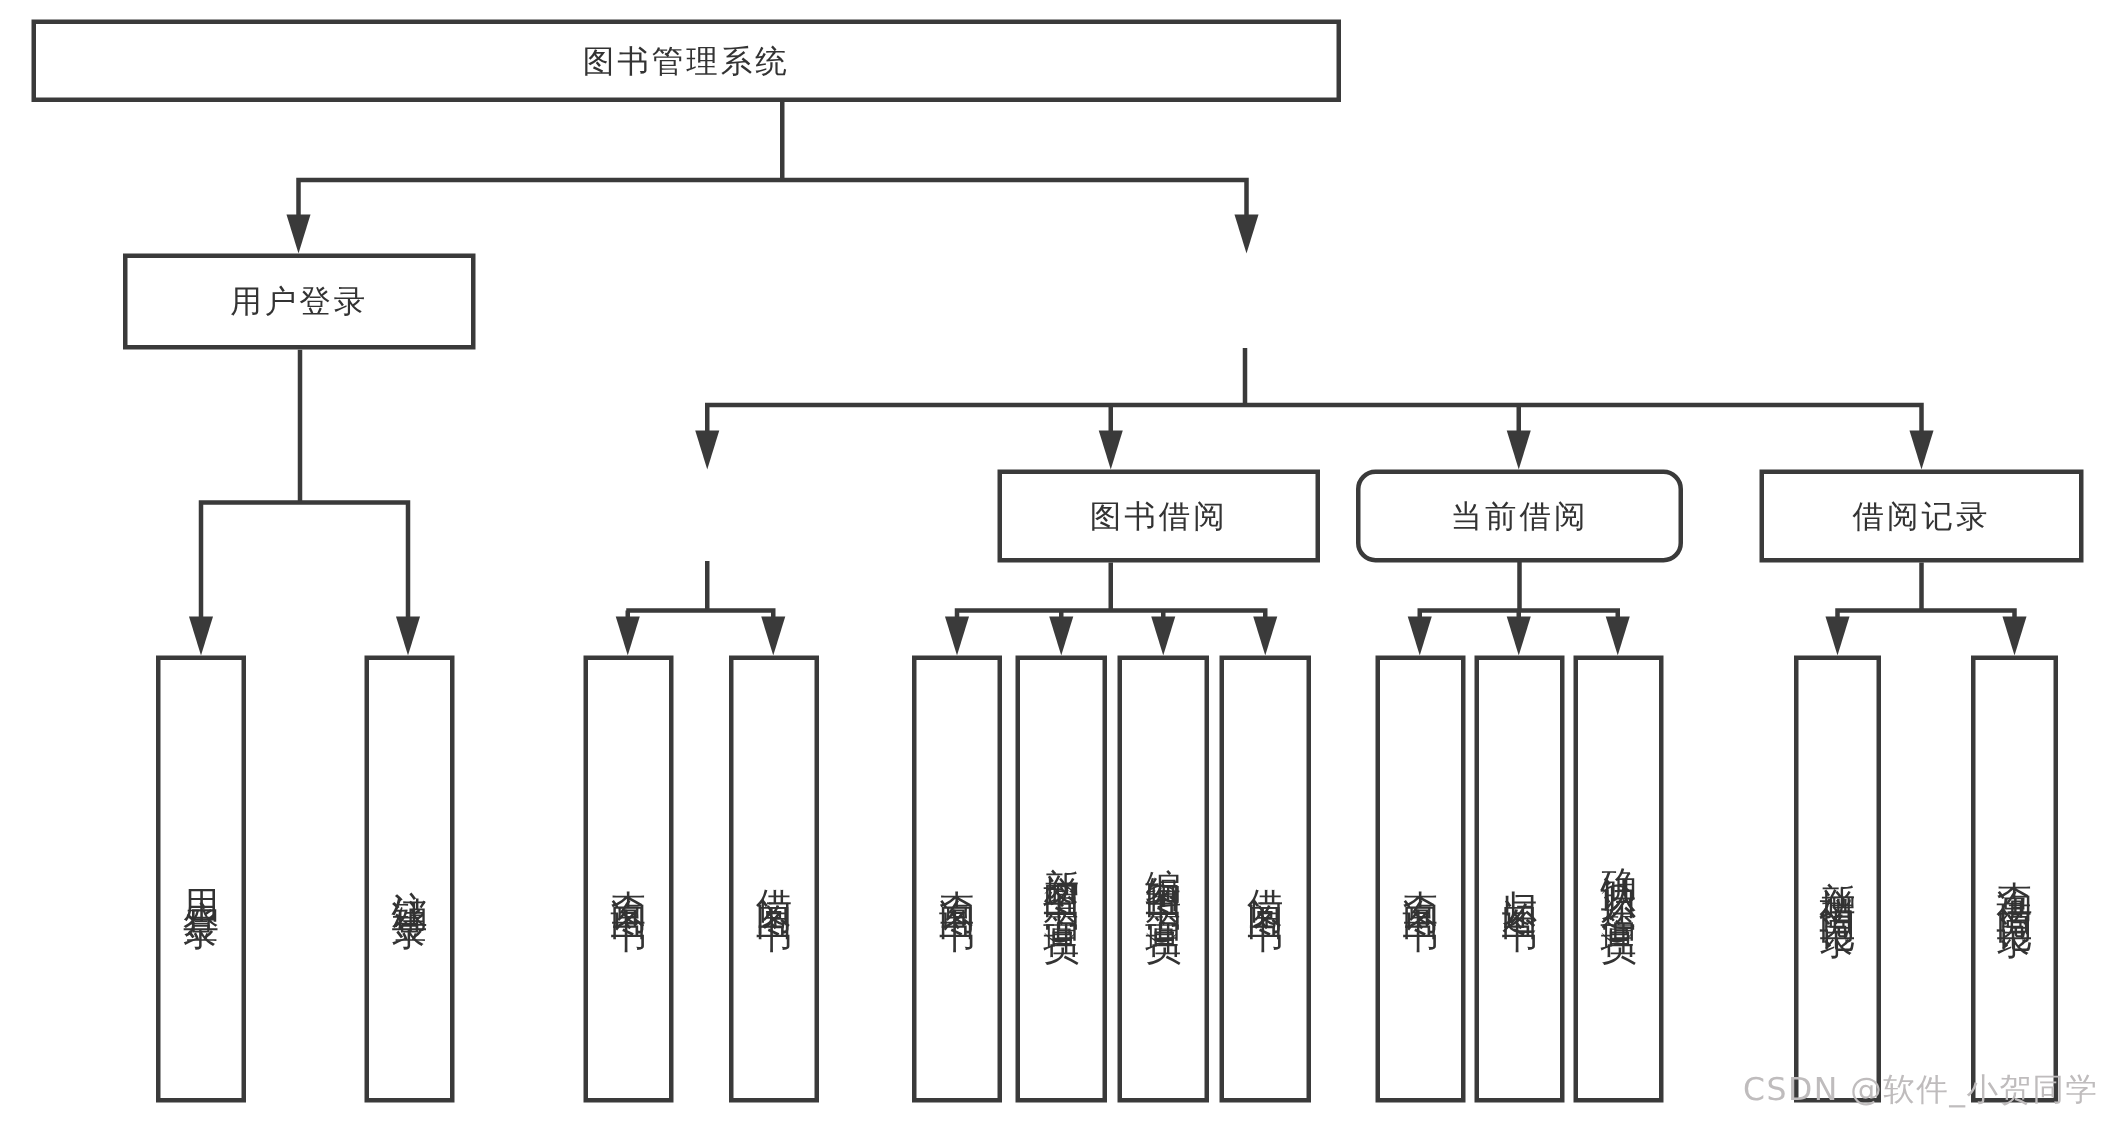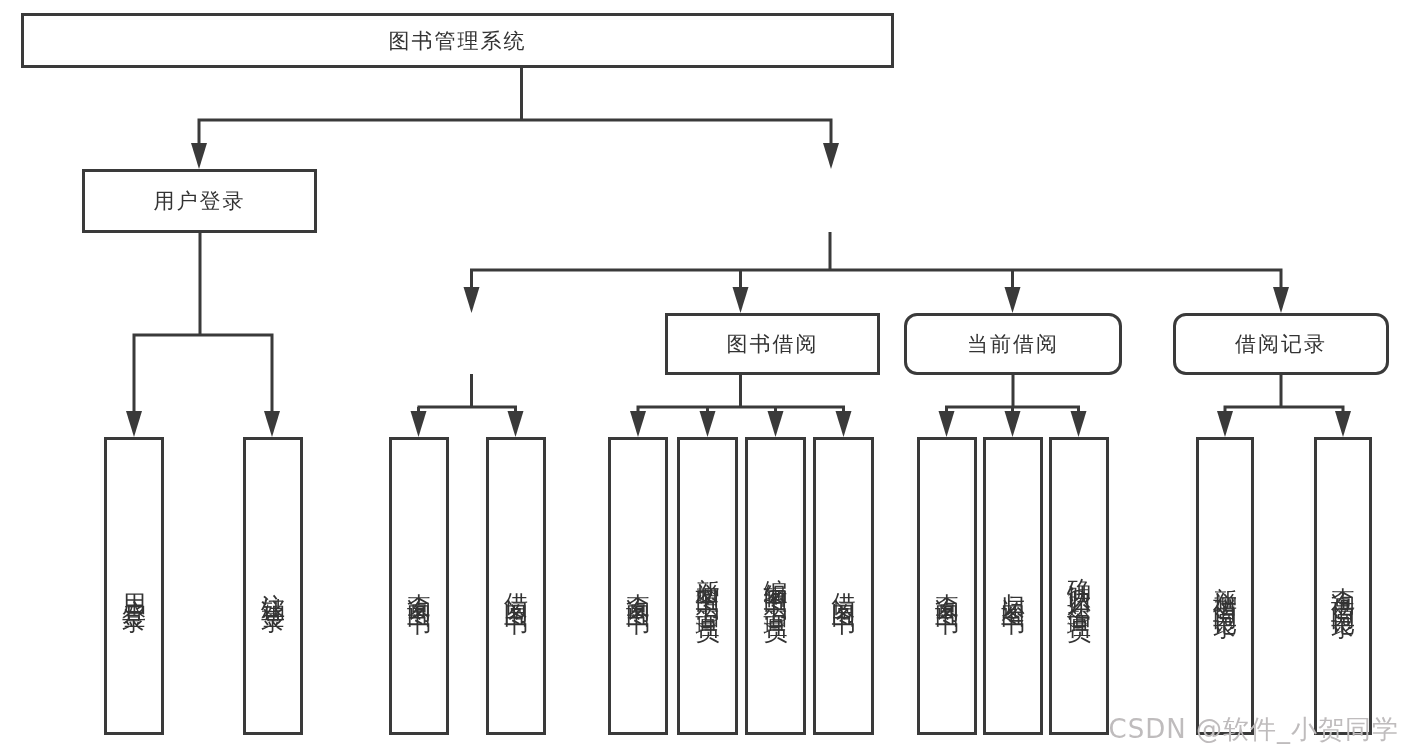--- a/index.html
+++ b/index.html
@@ -43,21 +43,21 @@
     text-orientation: mixed;
     font-size: 24px;
     line-height: 1;
     letter-spacing: 6px;
     color: #333333;
   }
   .watermark {
     position: absolute;
     right: 6px;
     top: 712px;
-    font-size: 26px;
+    font-size: 21px;
     color: #bfbcbd;
     letter-spacing: 1px;
     white-space: nowrap;
   }
 </style>
 </head>
 <body>
 
 <div class="stage">
 
@@ -109,21 +109,21 @@
   <div class="box h" style="left:82px; top:169px; width:235px; height:64px;">
     <span class="label">用户登录</span>
   </div>
 
   <div class="box h" style="left:633px; top:313px; width:215px; height:62px;margin-left:32px;">
     <span class="label">图书借阅</span>
   </div>
   <div class="box h" style="left:904px; top:313px; width:218px; height:62px;border-radius:13px;">
     <span class="label">当前借阅</span>
   </div>
-  <div class="box h" style="left:1173px; top:313px; width:216px; height:62px;border-radius:13px;">
+  <div class="box h" style="left:1173px; top:313px; width:216px; height:62px;">
     <span class="label">借阅记录</span>
   </div>
 
   <div class="box v" style="left:104px; top:437px; width:60px; height:298px;">
     <span class="label">用户登录</span>
   </div>
   <div class="box v" style="left:243px; top:437px; width:60px; height:298px;">
     <span class="label">注销登录</span>
   </div>
 

